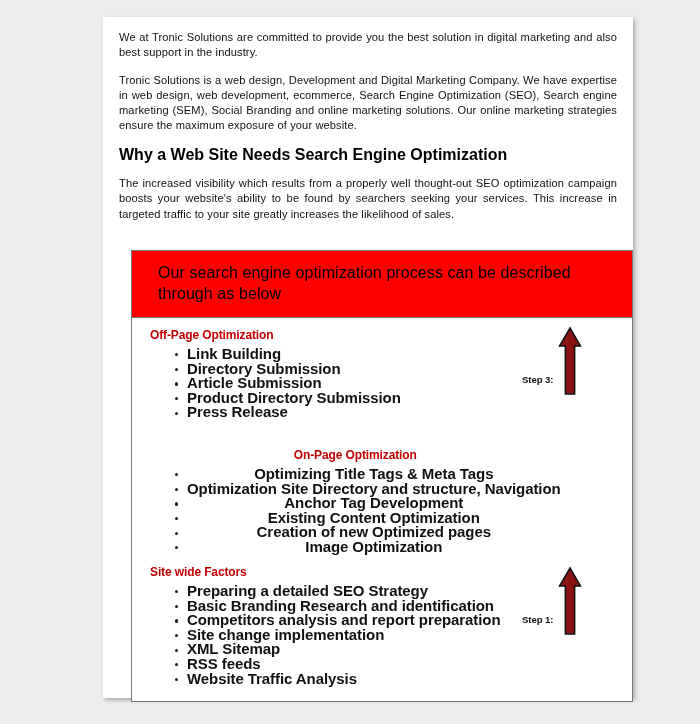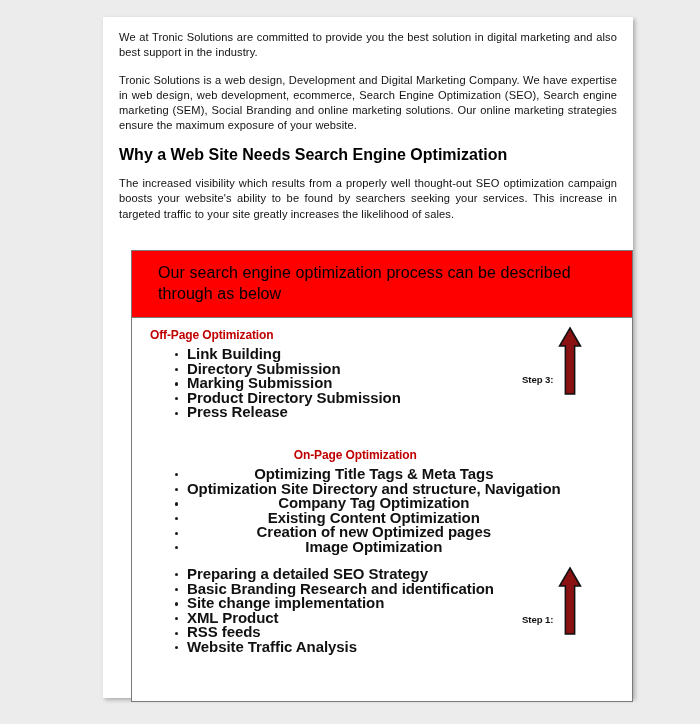--- a/index.html
+++ b/index.html
@@ -208,44 +208,46 @@
           <div class="banner-text">Our search engine optimization process can be described through as below</div>
         </div>
 
         <div class="body-row">
 
           <div class="group group-offpage">
             <div class="group-title">Off-Page Optimization</div>
             <ul class="group-list">
               <li>Link Building</li>
               <li>Directory Submission</li>
-              <li>Marking Submission</li>
+              <li>Article Submission</li>
               <li>Product Directory Submission</li>
               <li>Press Release</li>
             </ul>
           </div>
 
           <div class="group group-onpage">
             <div class="group-title">On-Page Optimization</div>
             <ul class="group-list">
               <li>Optimizing Title Tags &amp; Meta Tags</li>
               <li>Optimization Site Directory and structure, Navigation</li>
-              <li>Company Tag Optimization</li>
+              <li>Anchor Tag Development</li>
               <li>Existing Content Optimization</li>
               <li>Creation of new Optimized pages</li>
               <li>Image Optimization</li>
             </ul>
           </div>
 
           <div class="group group-sitewide">
+            <div class="group-title">Site wide Factors</div>
             <ul class="group-list">
               <li>Preparing a detailed SEO Strategy</li>
               <li>Basic Branding Research and identification</li>
+              <li>Competitors analysis and report preparation</li>
               <li>Site change implementation</li>
-              <li>XML Product</li>
+              <li>XML Sitemap</li>
               <li>RSS feeds</li>
               <li>Website Traffic Analysis</li>
             </ul>
           </div>
 
           <div class="step-block step-3">
             <div class="step-label">Step 3:</div>
             <svg class="arrow-up" viewBox="0 0 24 70">
               <polygon points="12,2 22.4,20 16.6,20 16.6,68 7.4,68 7.4,20 1.6,20" fill="#8B1212" stroke="#111111" stroke-width="1.6" stroke-linejoin="miter"></polygon>
             </svg>

